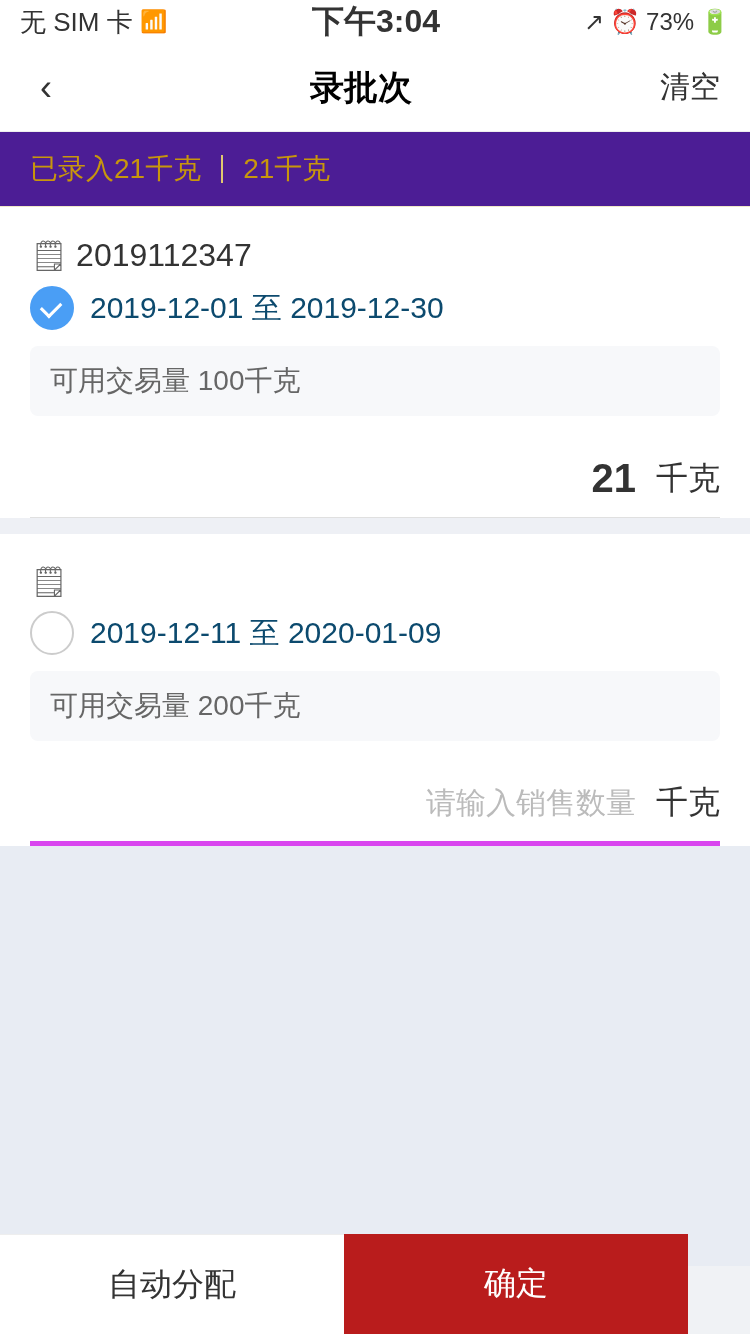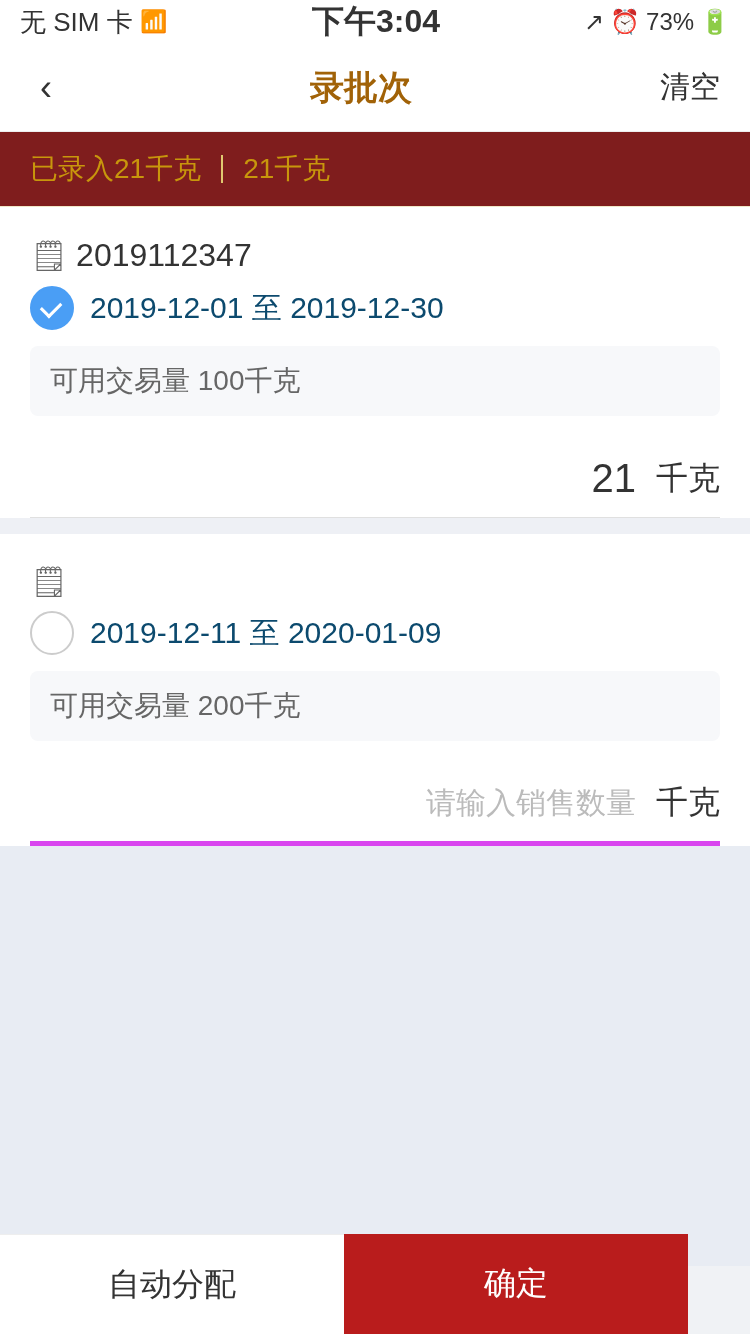--- a/index.html
+++ b/index.html
@@ -42,32 +42,32 @@
     }
     .nav-back {
       font-size: 36px;
       color: #333;
       cursor: pointer;
       padding: 10px;
     }
     .nav-title {
       font-size: 34px;
       font-weight: 600;
-      color: #a16207;
+      color: #000000;
     }
     .nav-clear {
       font-size: 30px;
       color: #333;
       cursor: pointer;
     }
 
     
     .info-banner {
       width: 750px;
-      background: #7f1d1d;
+      background: #4c1d95;
       padding: 18px 30px;
       display: flex;
       align-items: center;
       gap: 20px;
       border-bottom: 1px solid #f0e8c8;
     }
     .info-item {
       font-size: 28px;
       color: #c8960c;
       font-weight: 500;
@@ -148,21 +148,21 @@
     .quantity-row {
       display: flex;
       align-items: center;
       justify-content: flex-end;
       gap: 20px;
       padding: 20px 0 16px 0;
       border-bottom: 1px solid #e0e0e0;
     }
     .quantity-value {
       font-size: 40px;
-      font-weight: 400;
+      font-weight: 700;
       color: #333;
     }
     .quantity-unit {
       font-size: 32px;
       color: #333;
     }
 
     .separator {
       height: 16px;
       background: #eef0f5;

